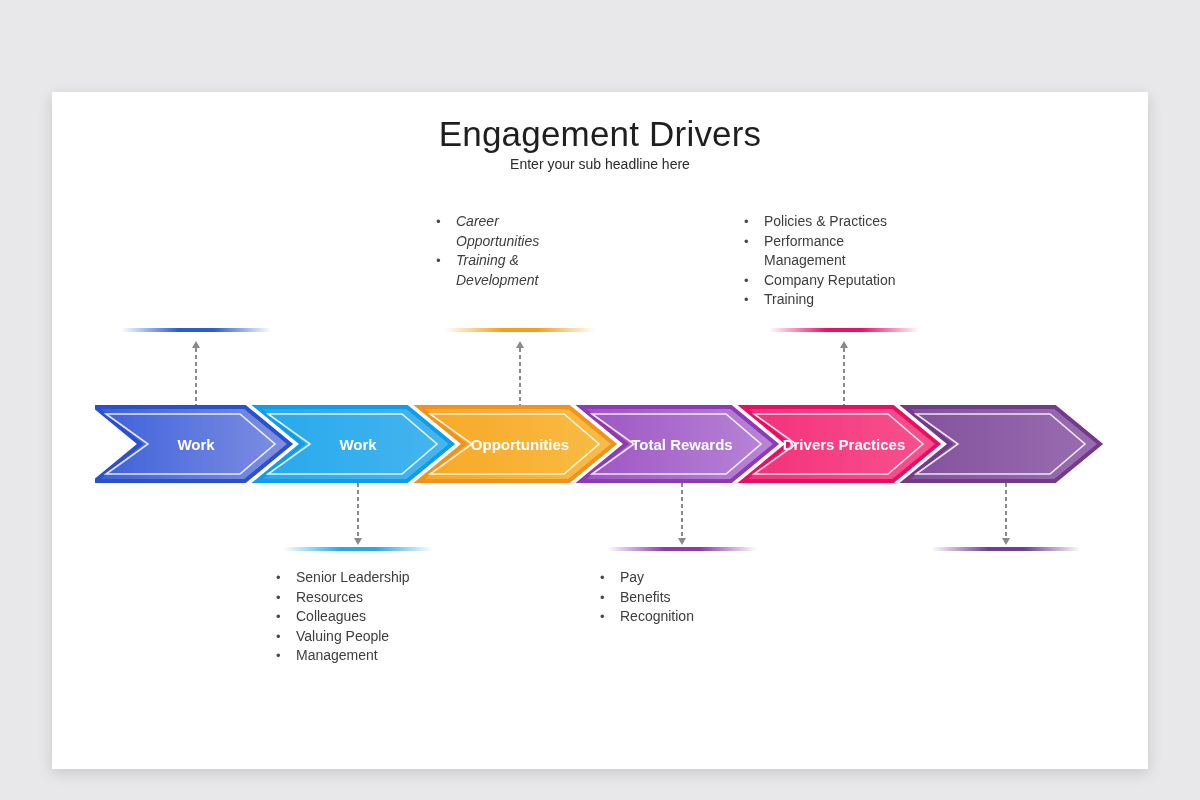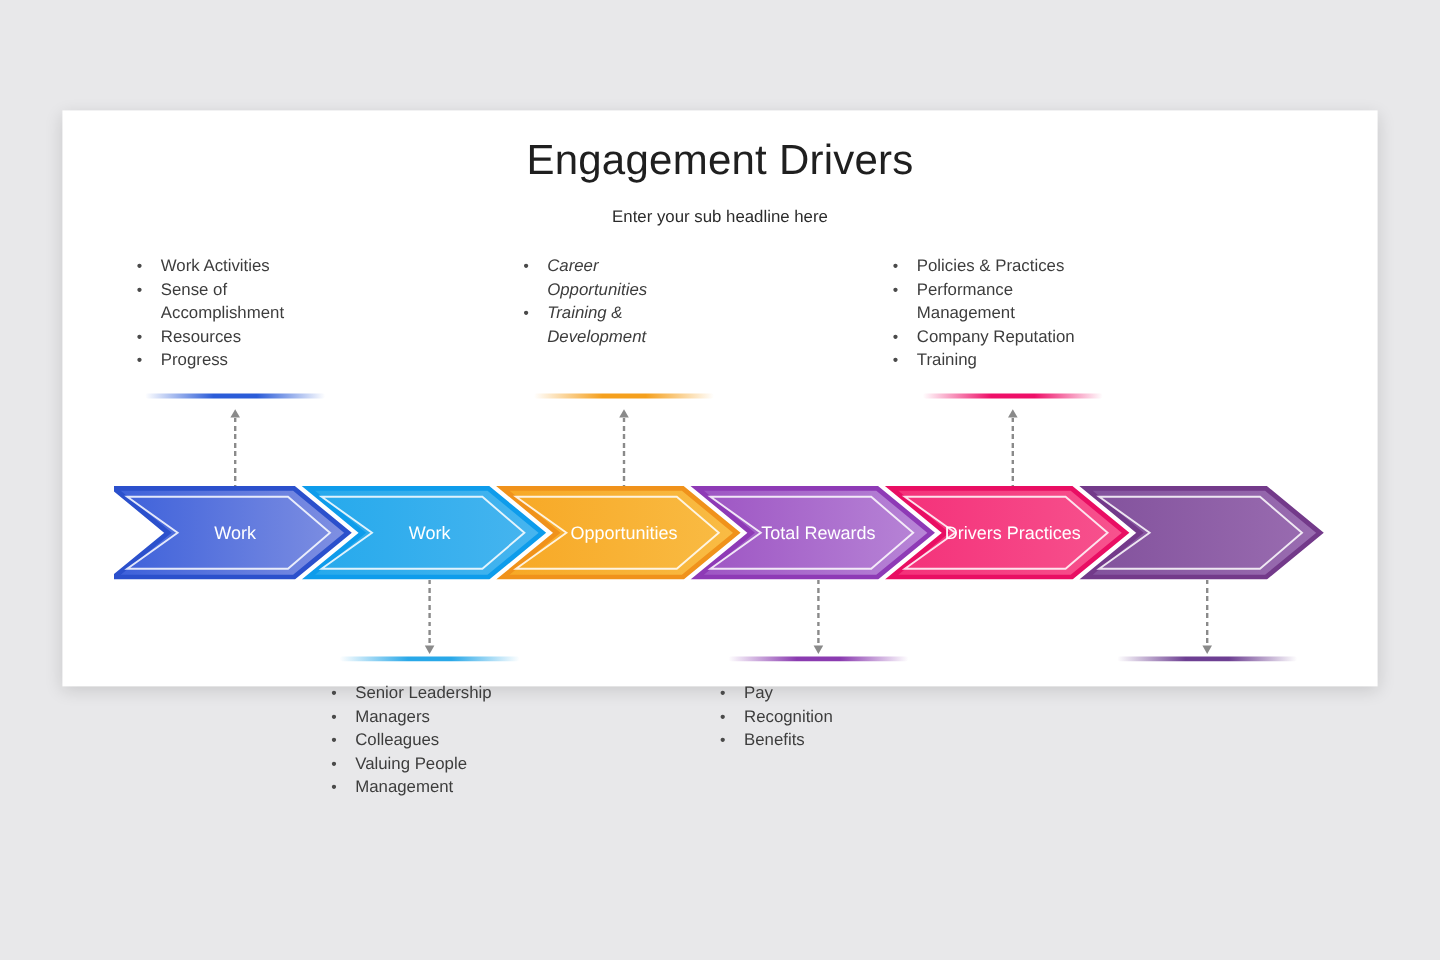--- a/index.html
+++ b/index.html
@@ -4,41 +4,41 @@
 <style>
   html,body{margin:0;padding:0;}
   body{
     width:1200px;height:800px;
     background:#e8e8ea;
     font-family:"Liberation Sans", sans-serif;
     position:relative;
     overflow:hidden;
   }
   .slide{
-    position:absolute;left:52px;top:92px;width:1096px;height:480px;
+    position:absolute;left:52px;top:92px;width:1096px;height:677px;
     background:#ffffff;
     box-shadow:0 4px 14px rgba(0,0,0,0.14);
   }
   .title{
     position:absolute;top:22px;left:0;width:100%;
     text-align:center;
     font-size:35px;font-weight:500;color:#1f1f1f;
     letter-spacing:0.2px;
   }
   .subtitle{
-    position:absolute;top:80px;left:0;width:100%;
+    position:absolute;top:64px;left:0;width:100%;
     text-align:center;
     font-size:14px;color:#2b2b2b;
   }
   .band{position:absolute;left:43px;top:313px;width:1010px;height:78px;}
   .alabel{
     position:absolute;top:313px;width:140px;height:78px;
     display:flex;align-items:center;justify-content:center;
     text-align:center;
-    color:#ffffff;font-weight:normal;font-size:15px;line-height:19px;
+    color:#ffffff;font-weight:bold;font-size:15px;line-height:19px;
     pointer-events:none;
   }
   .al0{left:74px;} .al1{left:236px;} .al2{left:398px;}
   .al3{left:560px;} .al4{left:722px;} .al5{left:884px;}
 
   ul.driver-list{
     position:absolute;margin:0;padding:0;list-style:none;width:240px;
   }
   ul.driver-list li{
     position:relative;padding-left:22px;
@@ -117,52 +117,45 @@
       <polygon points="810,2 960,2 1005,39 960,76 810,76 855,39" fill="url(#ag5)" stroke="#733a8a" stroke-width="4"></polygon>
       <polygon points="821,9 955,9 990,39 955,69 821,69 863,39" fill="none" stroke="rgba(255,255,255,0.85)" stroke-width="1.6"></polygon>
     </svg>
 
   <div class="alabel al0">Work</div>
   <div class="alabel al1">Work</div>
   <div class="alabel al2">Opportunities</div>
   <div class="alabel al3">Total Rewards</div>
   <div class="alabel al4">Drivers Practices</div>
 
-  <ul class="driver-list g-t0">
-    <li><span class="blt"></span><span class="txt">Work Activities</span></li>
-    <li><span class="blt"></span><span class="txt">Sense of
-Accomplishment</span></li>
-    <li><span class="blt"></span><span class="txt">Resources</span></li>
-    <li><span class="blt"></span><span class="txt">Progress</span></li>
-  </ul>
   <ul class="driver-list g-t1">
     <li><span class="blt"></span><span class="txt">Career
 Opportunities</span></li>
     <li><span class="blt"></span><span class="txt">Training &amp;
 Development</span></li>
   </ul>
   <ul class="driver-list g-t2">
     <li><span class="blt"></span><span class="txt">Policies &amp; Practices</span></li>
     <li><span class="blt"></span><span class="txt">Performance
 Management</span></li>
     <li><span class="blt"></span><span class="txt">Company Reputation</span></li>
     <li><span class="blt"></span><span class="txt">Training</span></li>
   </ul>
 
   <ul class="driver-list g-b0">
     <li><span class="blt"></span><span class="txt">Senior Leadership</span></li>
-    <li><span class="blt"></span><span class="txt">Managers</span></li>
+    <li><span class="blt"></span><span class="txt">Resources</span></li>
     <li><span class="blt"></span><span class="txt">Colleagues</span></li>
     <li><span class="blt"></span><span class="txt">Valuing People</span></li>
     <li><span class="blt"></span><span class="txt">Management</span></li>
   </ul>
   <ul class="driver-list g-b1">
     <li><span class="blt"></span><span class="txt">Pay</span></li>
+    <li><span class="blt"></span><span class="txt">Benefits</span></li>
     <li><span class="blt"></span><span class="txt">Recognition</span></li>
-    <li><span class="blt"></span><span class="txt">Benefits</span></li>
   </ul>
 
   <div class="underline u-t0" style="background: linear-gradient(to right, transparent, rgb(43, 92, 216) 38%, rgb(43, 92, 216) 62%, transparent);"></div>
   <div class="underline u-t1" style="background: linear-gradient(to right, transparent, rgb(245, 160, 29) 38%, rgb(245, 160, 29) 62%, transparent);"></div>
   <div class="underline u-t2" style="background: linear-gradient(to right, transparent, rgb(238, 15, 104) 38%, rgb(238, 15, 104) 62%, transparent);"></div>
   <div class="underline u-b0" style="background: linear-gradient(to right, transparent, rgb(41, 168, 232) 38%, rgb(41, 168, 232) 62%, transparent);"></div>
   <div class="underline u-b1" style="background: linear-gradient(to right, transparent, rgb(138, 59, 176) 38%, rgb(138, 59, 176) 62%, transparent);"></div>
   <div class="underline u-b2" style="background: linear-gradient(to right, transparent, rgb(109, 63, 146) 38%, rgb(109, 63, 146) 62%, transparent);"></div>
 
   <div class="connector up c-t0">

